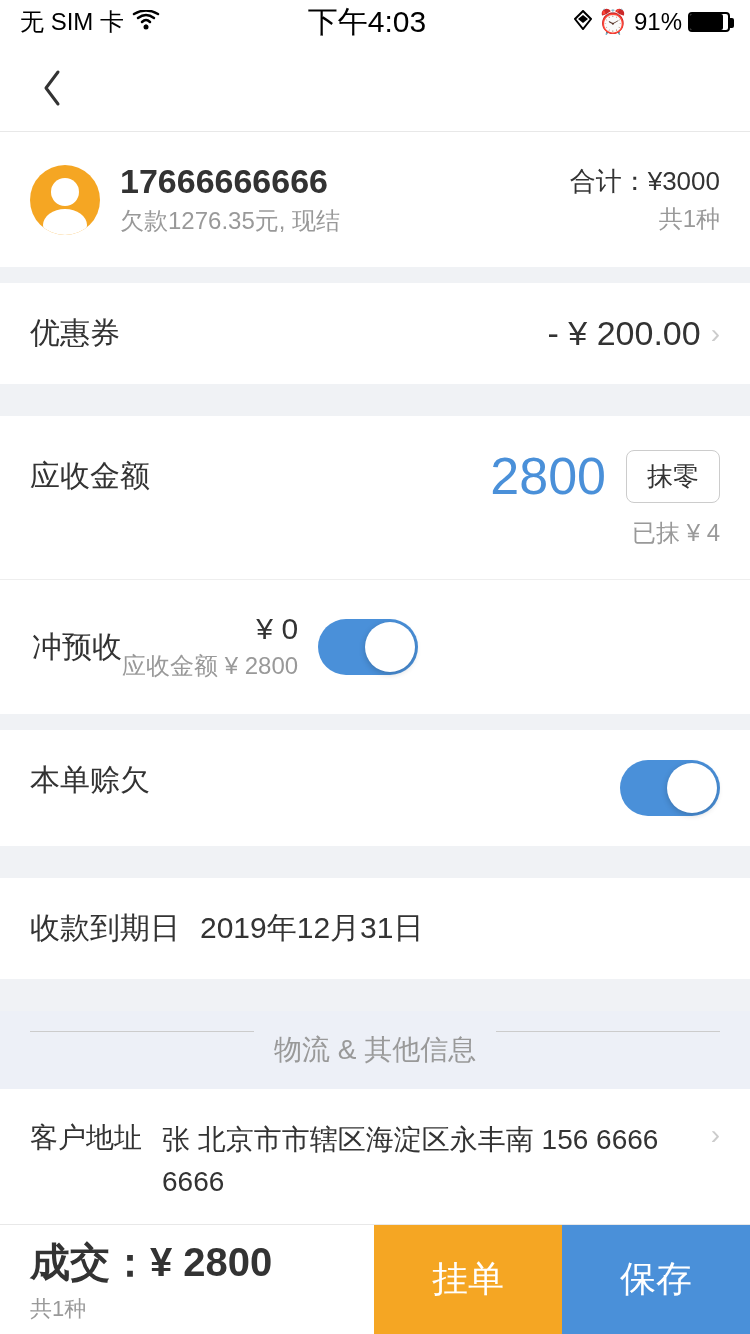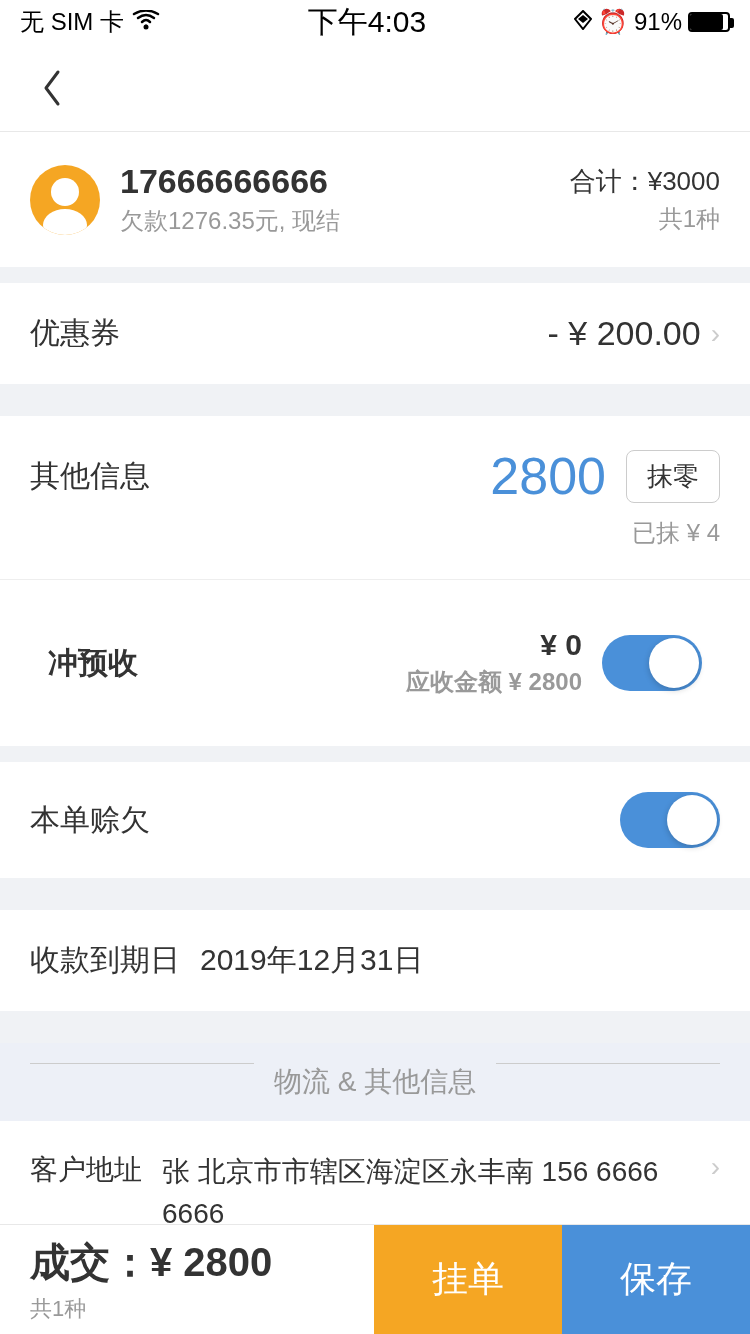--- a/index.html
+++ b/index.html
@@ -116,25 +116,24 @@
     .deal-amount { font-size: 52px; color: #4a90d9; font-weight: 500; }
     .round-btn {
       border: 1.5px solid #ccc; border-radius: 8px;
       padding: 8px 20px; font-size: 26px; color: #333;
       background: #fff; cursor: pointer;
     }
     .deal-sub { font-size: 24px; color: #999; text-align: right; }
 
     
     .pre-row {
-      display: flex; align-items: center; justify-content: space-between;
-      background: #fff;
-      padding: 48px;
+      display: flex; align-items: center; justify-content: flex-start;
+      background: #fff;
+      padding: 32px;
       border-top: 1px solid #eee;
-      font-weight: bold;
     }
     .pre-label { font-size: 30px; color: #333; }
     .pre-right { display: flex; align-items: center; gap: 20px; }
     .pre-amount-block { text-align: right; }
     .pre-amount { font-size: 30px; color: #333; }
     .pre-sub { font-size: 24px; color: #999; margin-top: 4px; }
 
     
     .toggle {
       width: 100px; height: 56px; border-radius: 28px;
@@ -143,21 +142,21 @@
     }
     .toggle-knob {
       width: 50px; height: 50px; border-radius: 50%;
       background: #fff; position: absolute;
       top: 3px; right: 3px;
       box-shadow: 0 2px 6px rgba(0,0,0,0.2);
     }
 
     
     .debt-row {
-      display: flex; align-items: center; justify-content: space-between;
+      display: flex; justify-content: space-between;
       background: #fff;
       padding: 30px;
       margin-bottom: 16px;
     }
     .debt-label { font-size: 30px; color: #333; }
 
     
     .date-row {
       display: flex; align-items: center; gap: 20px;
       background: #fff;
@@ -280,21 +279,21 @@
       <div class="coupon-amount">- ¥ 200.00</div>
     </div>
     <span class="chevron-right">›</span>
   </div>
 </div>
 
 <div class="section-bg"></div>
 
 <div class="deal-section">
   <div class="deal-row">
-    <div class="deal-label">其他信息</div>
+    <div class="deal-label">应收金额</div>
     <div class="deal-right">
       <div class="deal-amount">2800</div>
       <button class="round-btn">抹零</button>
     </div>
   </div>
   <div style="text-align:right;">
     <span class="deal-sub">已抹  ¥ 4</span>
   </div>
 </div>
 

